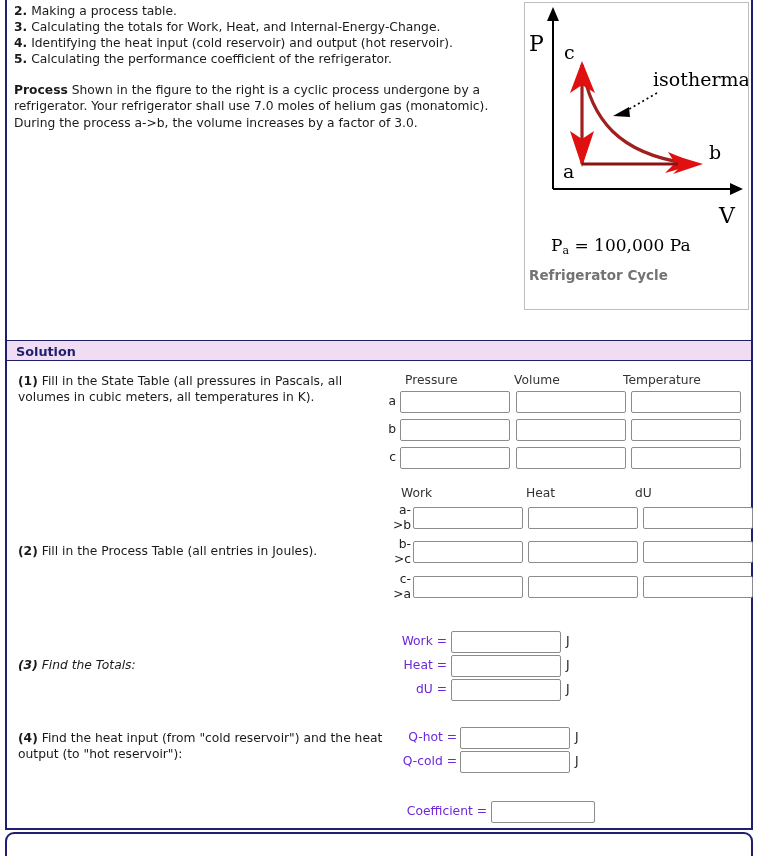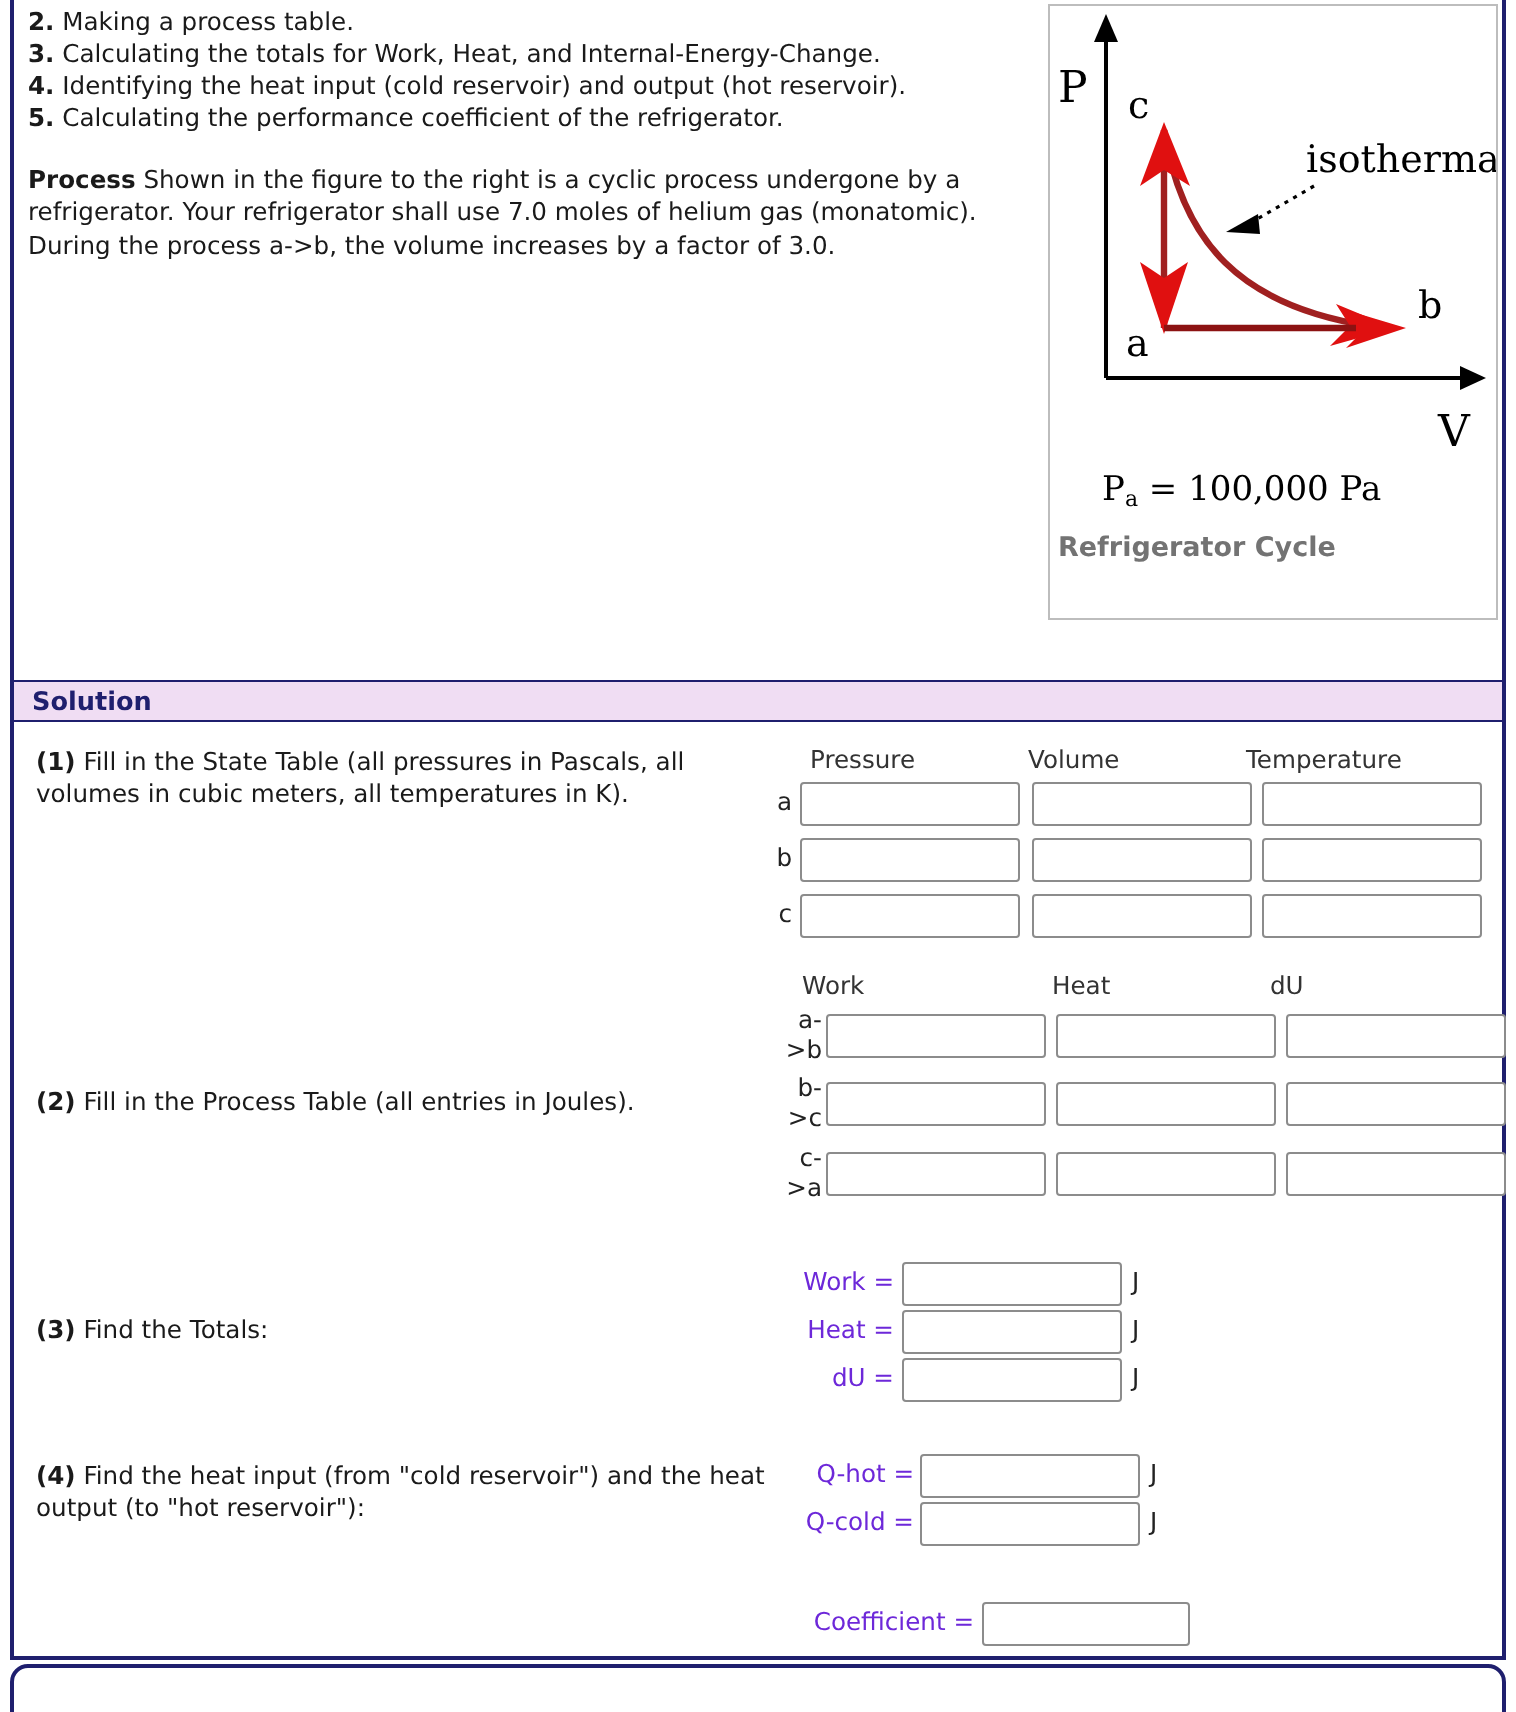--- a/index.html
+++ b/index.html
@@ -264,21 +264,21 @@
   <input class="field" style="left: 406px; top: 180px; width: 110px;" value="">
   <input class="field" style="left: 521px; top: 180px; width: 110px;" value="">
   <input class="field" style="left: 636px; top: 180px; width: 110px;" value="">
 
   <div class="row-lab" style="left:382px; top:211px; width:22px;">c-</div>
   <div class="row-lab" style="left:382px; top:226px; width:22px;">&gt;a</div>
   <input class="field" style="left: 406px; top: 215px; width: 110px;" value="">
   <input class="field" style="left: 521px; top: 215px; width: 110px;" value="">
   <input class="field" style="left: 636px; top: 215px; width: 110px;" value="">
 
-  <div class="q-text" style="top:296px;">
+  <div class="q-text" style="top:296px;font-style:italic;">
     <b>(3)</b><span> Find the Totals:</span>
   </div>
 
   <div class="eq-lab" style="left:330px; top:273px; width:110px;">Work =</div>
   <input class="field" style="left: 444px; top: 270px; width: 110px;" value="">
   <div class="unit-lab" style="left:559px; top:273px;">J</div>
 
   <div class="eq-lab" style="left:330px; top:297px; width:110px;">Heat =</div>
   <input class="field" style="left: 444px; top: 294px; width: 110px;" value="">
   <div class="unit-lab" style="left:559px; top:297px;">J</div>

